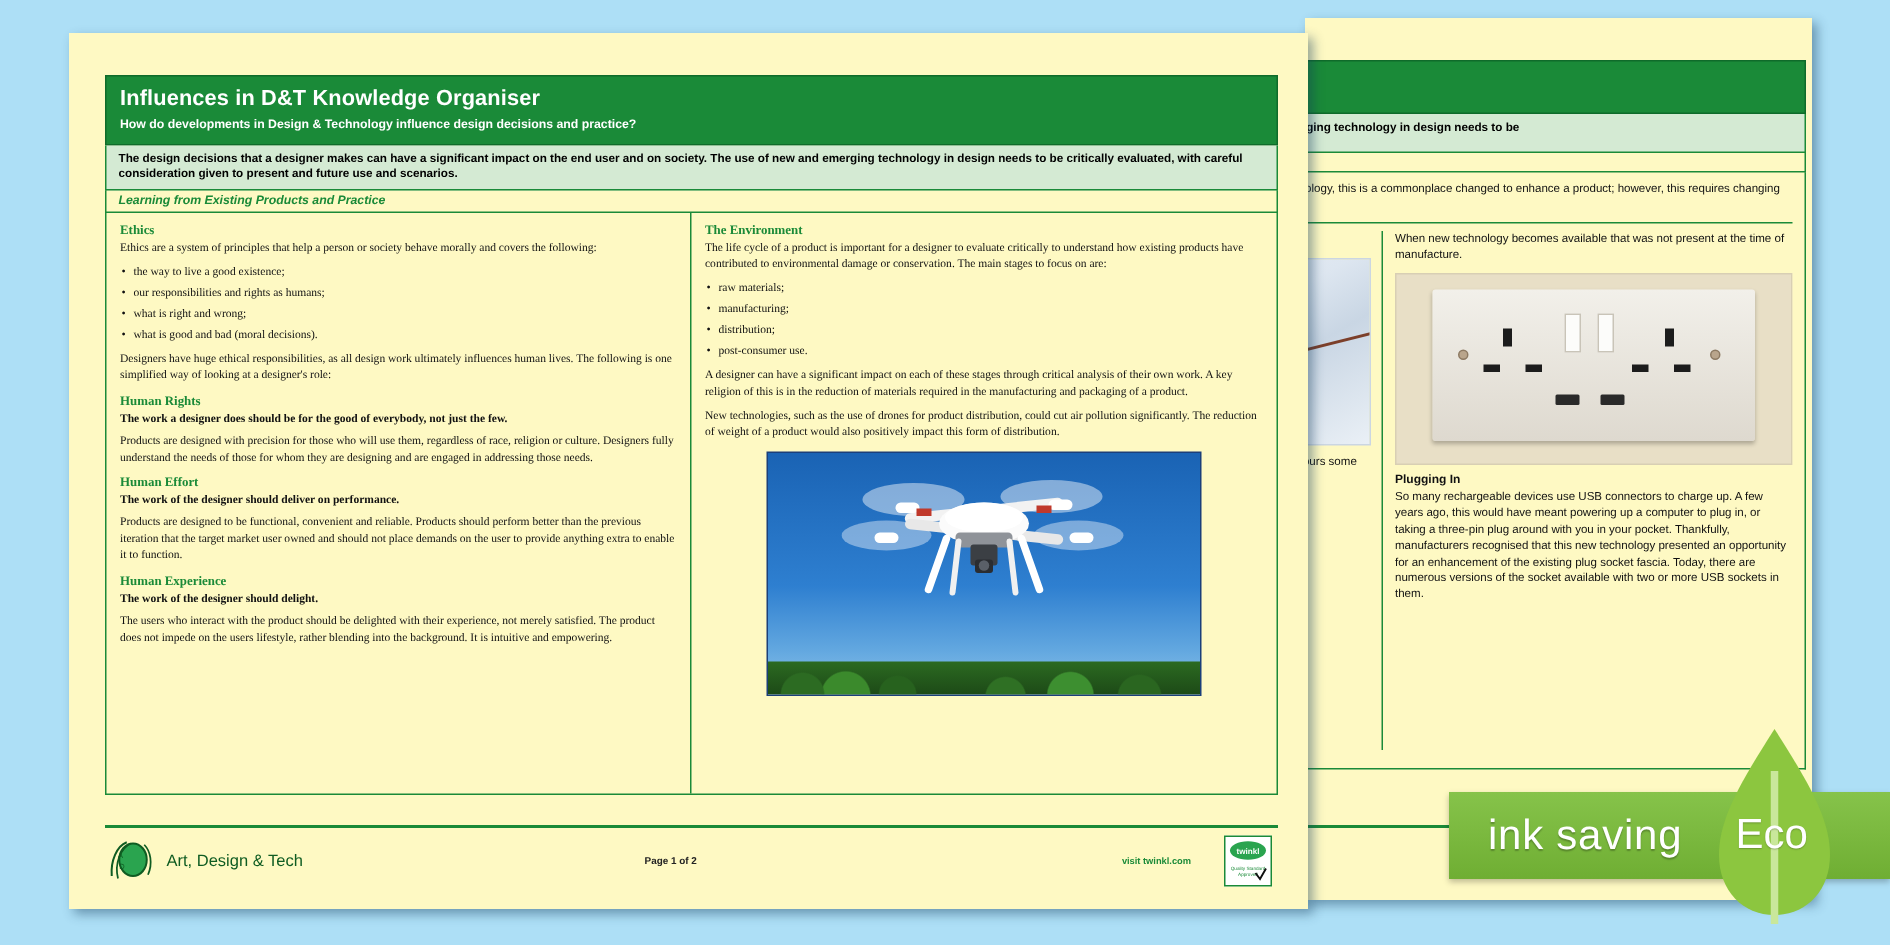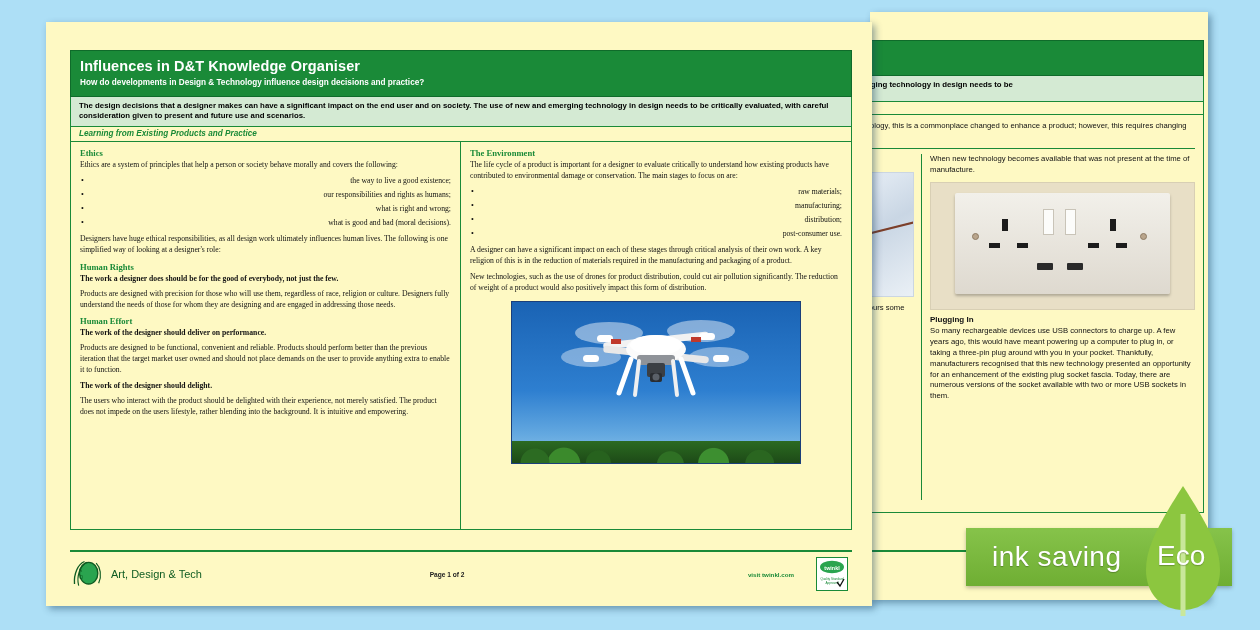--- a/index.html
+++ b/index.html
@@ -75,21 +75,21 @@
 
   .h-green {
     color: #1a8a38; font-weight: bold; font-size: 8.6px;
     margin-bottom: 2px; margin-top: 6px;
   }
   .h-green.first { margin-top: 0; }
   .p {
     font-size: 7.7px; color: #111; line-height: 1.42; margin-bottom: 5px;
   }
   .p.bold { font-weight: bold; margin-bottom: 4px; }
-  .bullets { list-style: none; margin: 0 0 5px 0; text-align: right; }
+  .bullets { list-style: none; margin: 0 0 5px 0; }
   .bullets li {
     font-size: 7.7px; color: #111; line-height: 1.42;
     padding-left: 9px; position: relative; margin-bottom: 3px;
   }
   .bullets li:before {
     content: "\2022"; position: absolute; left: 1px; top: -1px;
     font-size: 8px;
   }
 
   .photo {
@@ -178,21 +178,21 @@
          border-radius: 1px; top: 70%; }
 
   .p2-footer {
     position: absolute; left: 0; right: 0; bottom: 8px; height: 28px;
     border-top: 2px solid #1a8a38;
   }
 
   
   .eco {
     position: absolute; left: 966px; top: 528px; z-index: 5;
-    width: 266px; height: 58px;
+    width: 294px; height: 58px;
     background: linear-gradient(#86c34a,#6fae33);
     display: flex; align-items: center;
     box-shadow: 0 2px 4px rgba(0,0,0,.25);
   }
   .eco-text {
     color: #fff; font-size: 28px; letter-spacing: .5px;
     margin-left: 26px; text-shadow: 0 1px 1px rgba(0,0,0,.25);
   }
   .eco-leaf {
     position: absolute; left: 1146px; top: 484px; z-index: 6;
@@ -281,20 +281,21 @@
         <div class="p">Designers have huge ethical responsibilities, as all design work ultimately influences human lives. The following is one simplified way of looking at a designer's role:</div>
 
         <div class="h-green">Human Rights</div>
         <div class="p bold">The work a designer does should be for the good of everybody, not just the few.</div>
         <div class="p">Products are designed with precision for those who will use them, regardless of race, religion or culture. Designers fully understand the needs of those for whom they are designing and are engaged in addressing those needs.</div>
 
         <div class="h-green">Human Effort</div>
         <div class="p bold">The work of the designer should deliver on performance.</div>
         <div class="p">Products are designed to be functional, convenient and reliable. Products should perform better than the previous iteration that the target market user owned and should not place demands on the user to provide anything extra to enable it to function.</div>
 
+        <div class="h-green">Human Experience</div>
         <div class="p bold">The work of the designer should delight.</div>
         <div class="p">The users who interact with the product should be delighted with their experience, not merely satisfied. The product does not impede on the users lifestyle, rather blending into the background. It is intuitive and empowering.</div>
       </div>
 
       <div class="col">
         <div class="h-green first">The Environment</div>
         <div class="p">The life cycle of a product is important for a designer to evaluate critically to understand how existing products have contributed to environmental damage or conservation. The main stages to focus on are:</div>
         <ul class="bullets">
           <li>raw materials;</li>
           <li>manufacturing;</li>

